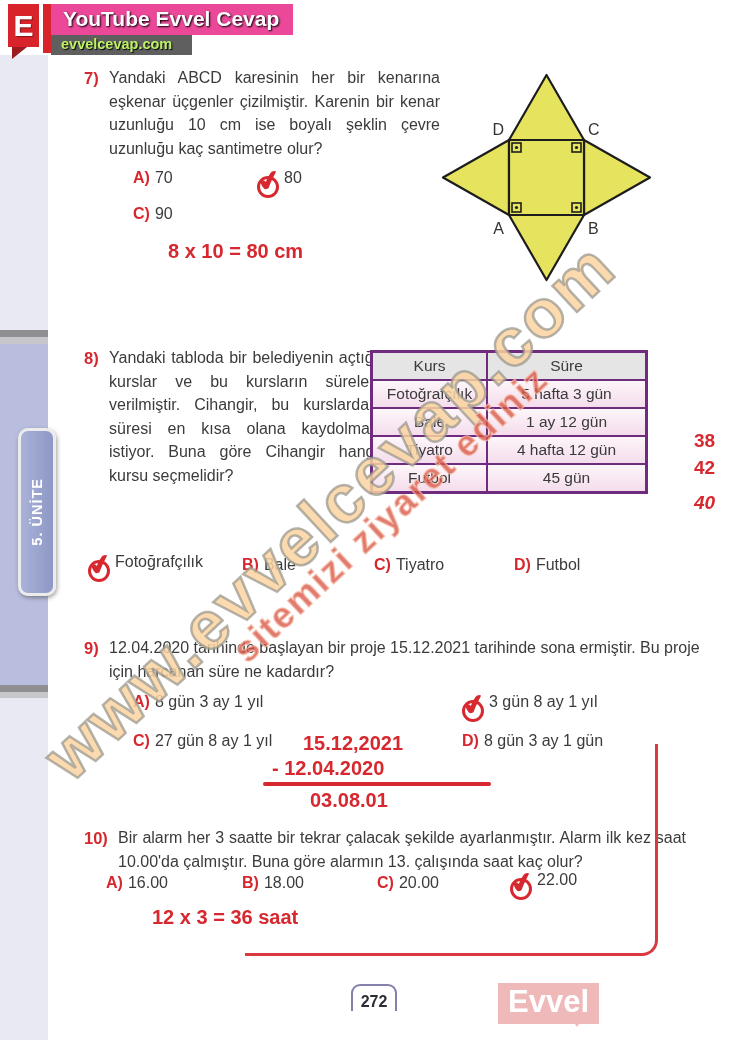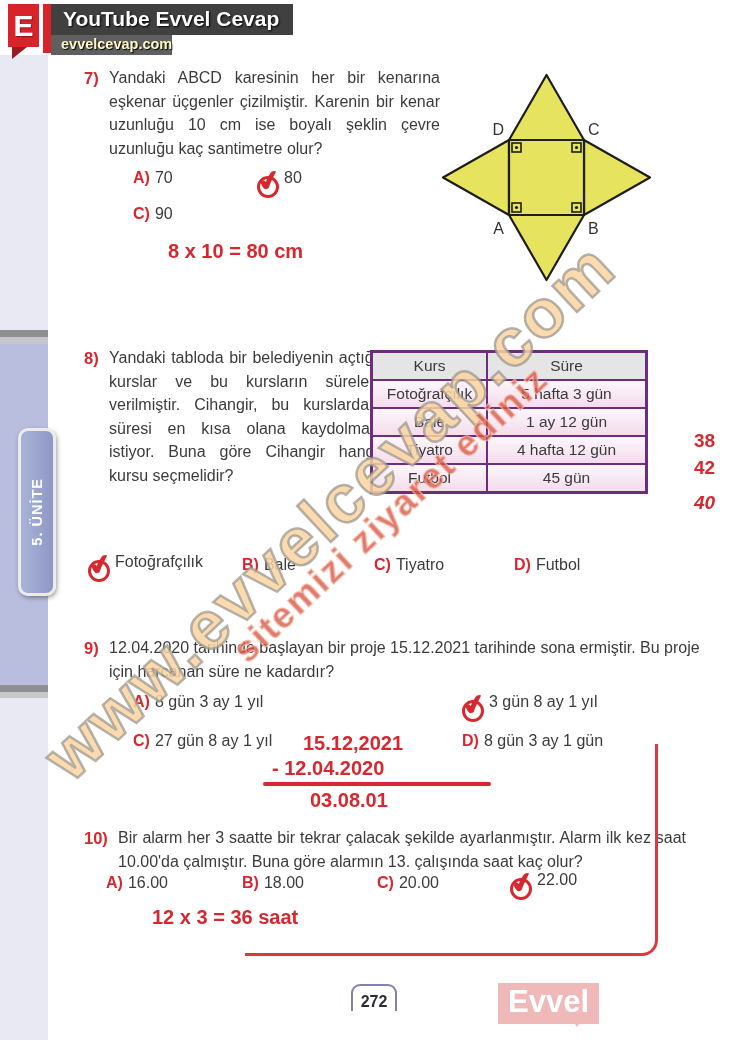--- a/index.html
+++ b/index.html
@@ -8,25 +8,25 @@
   body{font-family:"Liberation Sans",sans-serif;background:#fff;}
   #page{position:relative;width:737px;height:1040px;background:#fff;overflow:hidden;}
 
   
   .e-logo{position:absolute;left:8px;top:4px;width:31px;height:43px;background:#d8232a;
     display:flex;align-items:center;justify-content:center;color:#fff;font-weight:bold;
     font-size:30px;text-shadow:1px 1px 1px rgba(0,0,0,.4);z-index:20;}
   .e-tail{position:absolute;left:12px;top:47px;width:0;height:0;
     border-top:12px solid #9c1b20;border-right:15px solid transparent;z-index:20;}
   .red-bar{position:absolute;left:43px;top:4px;width:8px;height:49px;background:#d8232a;z-index:20;}
-  .title-bar{position:absolute;left:51px;top:4px;height:31px;background:#404040;color:#fff;
+  .title-bar{position:absolute;left:51px;top:4px;height:31px;background:#ec4899;color:#fff;
     font-size:21px;font-weight:bold;display:flex;align-items:center;padding:0 14px 2px 12px;
     text-shadow:1px 1px 2px #000;z-index:20;white-space:nowrap;}
-  .url-bar{position:absolute;left:51px;top:35px;height:20px;background:#5f5f5f;color:#fef9c3;
-    font-size:14.5px;font-weight:bold;display:flex;align-items:center;padding:0 0 2px 10px;
+  .url-bar{position:absolute;left:51px;top:35px;height:20px;background:#5f5f5f;color:#bef264;
+    font-size:14.5px;font-weight:bold;display:flex;align-items:center;padding:0 20px 2px 10px;
     text-shadow:1px 1px 1px #000;z-index:20;white-space:nowrap;}
 
   
   .strip{position:absolute;left:0;width:48px;}
   .strip.light-top{top:55px;height:275px;background:#e9e9f3;}
   .strip.bar-d1{top:330px;height:7px;background:#8f8f92;}
   .strip.bar-l1{top:337px;height:7px;background:#c6c6cb;}
   .strip.mid{top:344px;height:341px;background:#b9bedf;}
   .strip.bar-d2{top:685px;height:7px;background:#8f8f92;}
   .strip.bar-l2{top:692px;height:6px;background:#c6c6cb;}

